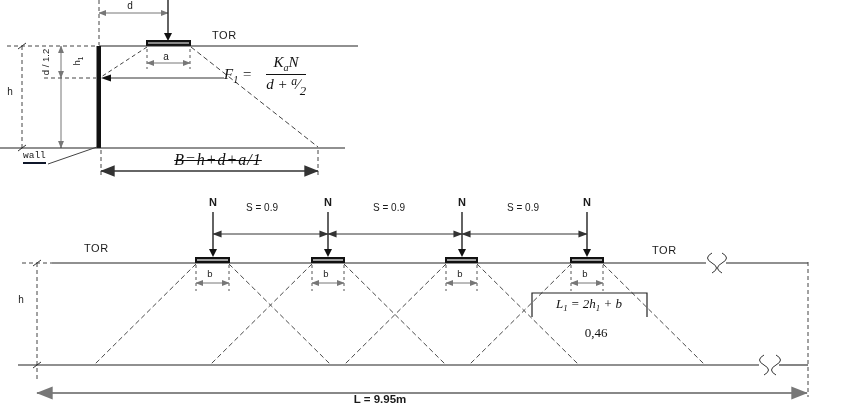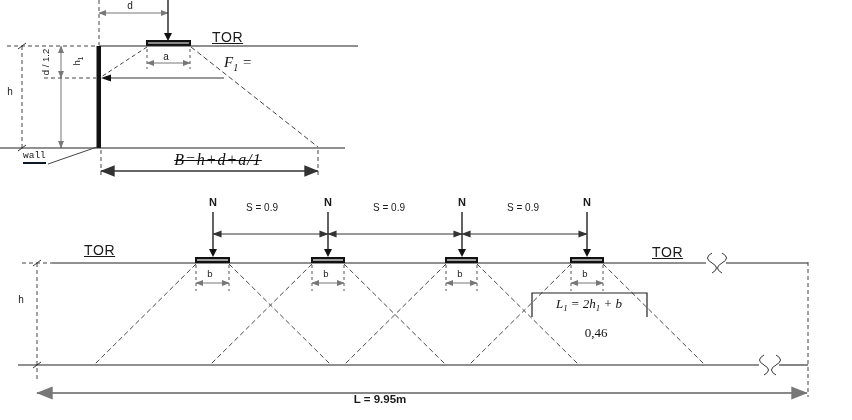--- a/index.html
+++ b/index.html
@@ -5,21 +5,21 @@
   html,body{margin:0;padding:0;background:#fff;}
   .canvas{position:relative;width:852px;height:420px;background:#ffffff;overflow:hidden;
           font-family:"Liberation Sans",sans-serif;color:#1a1a1a;}
   .canvas svg{position:absolute;left:0;top:0;}
   .lbl{position:absolute;white-space:nowrap;color:#1a1a1a;line-height:1;}
   .ctr{transform:translate(-50%,-50%);}
   .rot{transform:translate(-50%,-50%) rotate(-90deg);}
   .s9{font-size:9.5px;}
   .s10{font-size:10px;}
   .s11{font-size:11px;font-weight:bold;}
-  .tor{font-size:14px;letter-spacing:0.6px;text-decoration:underline;}
+  .tor{font-size:11px;letter-spacing:0.6px;}
   .underl{border-bottom:2px solid #0f172a;padding-bottom:1px;font-family:Liberation Mono, monospace;}
   .serif{font-family:"Liberation Serif",serif;font-style:italic;color:#111;}
   .bform{font-size:16px;letter-spacing:1px;text-decoration:line-through;}
   .fwrap{display:flex;align-items:center;gap:14px;font-size:15px;}
   .frac{display:inline-flex;flex-direction:column;text-align:center;}
   .frac .num{border-bottom:1.3px solid #111;padding:0 5px 1px 5px;}
   .frac .den{padding-top:1px;}
   sub.fs{font-size:0.68em;}
   .sfn{font-size:0.78em;vertical-align:0.35em;}
   .sfd{font-size:0.85em;vertical-align:-0.45em;}
@@ -156,20 +156,24 @@
   <div class="lbl tor" style="left:212px;top:30px">TOR</div>
   <div class="lbl ctr s10" style="left:166px;top:57px">a</div>
   <div class="lbl ctr s10" style="left:10px;top:92px">h</div>
   <div class="lbl rot s9" style="left:46px;top:62px">d / 1.2</div>
   <div class="lbl rot s9" style="left:78px;top:61px"><span>h</span><sub class="fs">1</sub></div>
   <div class="lbl s9 underl" style="left:23px;top:151px">wall</div>
   <div class="lbl ctr serif bform" style="left:218px;top:160px">B=h+d+a/1</div>
 
   <div class="lbl serif fwrap" style="left:224px;top:55px">
     <span><span>F</span><sub class="fs">1</sub> <span>=</span></span>
+    <span class="frac">
+      <span class="num"><span>K</span><sub class="fs">a</sub><span>N</span></span>
+      <span class="den"><span>d +</span> <span class="sfn">a</span><span>∕</span><span class="sfd">2</span></span>
+    </span>
   </div>
 
   <div class="lbl ctr s11" style="left:213px;top:202px">N</div>
   <div class="lbl ctr s11" style="left:328px;top:202px">N</div>
   <div class="lbl ctr s11" style="left:462px;top:202px">N</div>
   <div class="lbl ctr s11" style="left:587px;top:202px">N</div>
 
   <div class="lbl ctr s10" style="left:262px;top:208px">S = 0.9</div>
   <div class="lbl ctr s10" style="left:389px;top:208px">S = 0.9</div>
   <div class="lbl ctr s10" style="left:523px;top:208px">S = 0.9</div>

